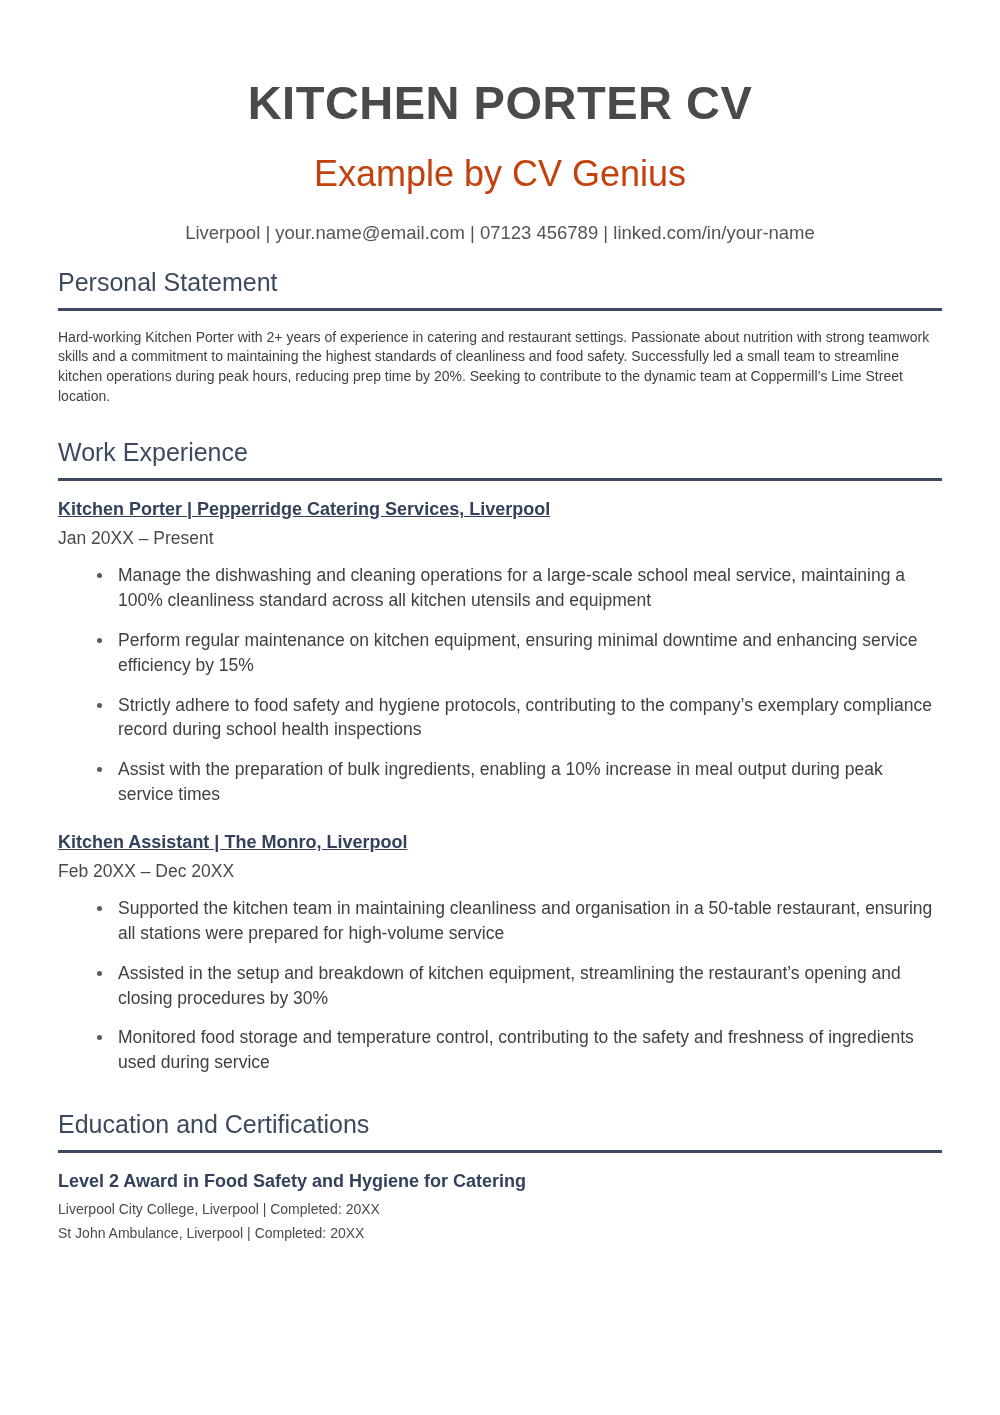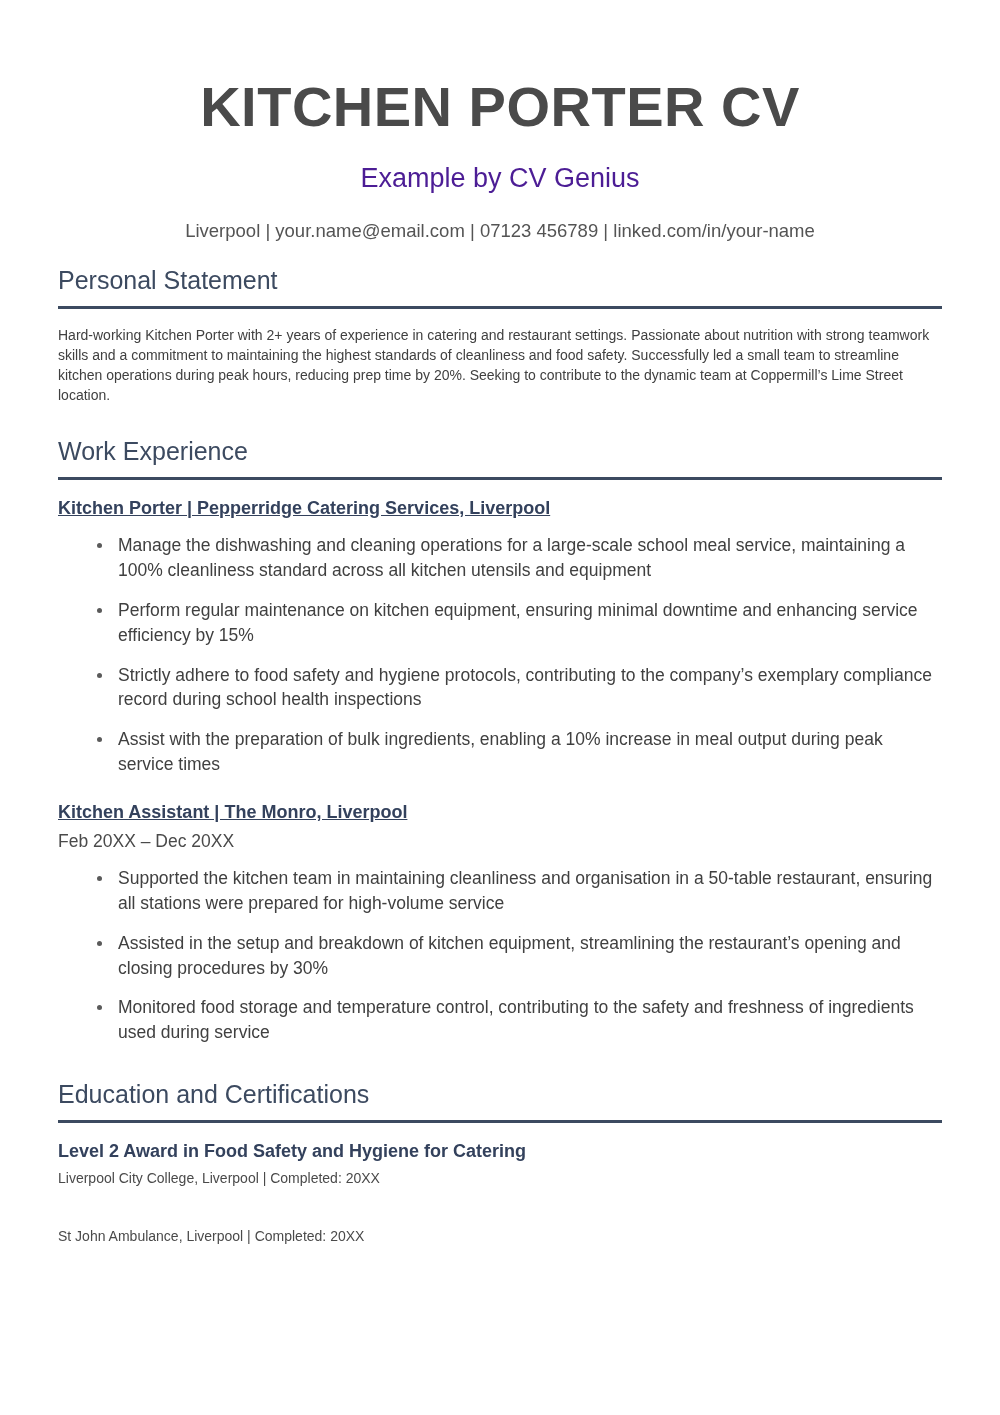--- a/index.html
+++ b/index.html
@@ -22,31 +22,31 @@
     position: relative;
     background: #ffffff;
   }
 
   
   .cv-header {
     padding-top: 78px;
     text-align: center;
   }
   .cv-name {
-    font-size: 56px;
+    font-size: 47px;
     font-weight: bold;
     color: #4a4a4a;
     letter-spacing: 0.5px;
     line-height: 1.05;
     margin: 0;
   }
   .cv-subtitle {
-    font-size: 27px;
+    font-size: 36px;
     font-weight: normal;
-    color: #4c1d95;
+    color: #c2410c;
     margin: 25px 0 0 0;
     line-height: 1.2;
     text-align: center;
   }
   .cv-contact {
     font-size: 18.5px;
     color: #545454;
     margin: 25px 0 0 0;
     line-height: 1.3;
   }
@@ -121,21 +121,21 @@
     left: 39px;
     top: 10px;
     width: 5px;
     height: 5px;
     border-radius: 50%;
     background: #5a5a5a;
   }
 
   
   .edu-item {
-    margin-bottom: 39px;
+    margin-bottom: 6px;
   }
   .edu-item:last-child {
     margin-bottom: 0;
   }
   .edu-title {
     font-size: 18px;
     font-weight: bold;
     color: #33415c;
     margin: 0;
     line-height: 1.3;
@@ -166,20 +166,21 @@
     <div class="section-rule"></div>
     <p class="summary">Hard-working Kitchen Porter with 2+ years of experience in catering and restaurant settings. Passionate about nutrition with strong teamwork skills and a commitment to maintaining the highest standards of cleanliness and food safety. Successfully led a small team to streamline kitchen operations during peak hours, reducing prep time by 20%. Seeking to contribute to the dynamic team at Coppermill’s Lime Street location.</p>
   </div>
 
   <div class="section section-experience">
     <h2 class="section-title">Work Experience</h2>
     <div class="section-rule"></div>
 
     <div class="job">
       <div class="job-title">Kitchen Porter | Pepperridge Catering Services, Liverpool</div>
+      <div class="job-dates">Jan 20XX – Present</div>
       <ul class="bullets">
         <li>Manage the dishwashing and cleaning operations for a large-scale school meal service, maintaining a 100% cleanliness standard across all kitchen utensils and equipment</li>
         <li>Perform regular maintenance on kitchen equipment, ensuring minimal downtime and enhancing service efficiency by 15%</li>
         <li>Strictly adhere to food safety and hygiene protocols, contributing to the company’s exemplary compliance record during school health inspections</li>
         <li>Assist with the preparation of bulk ingredients, enabling a 10% increase in meal output during peak service times</li>
       </ul>
     </div>
 
     <div class="job">
       <div class="job-title">Kitchen Assistant | The Monro, Liverpool</div>

